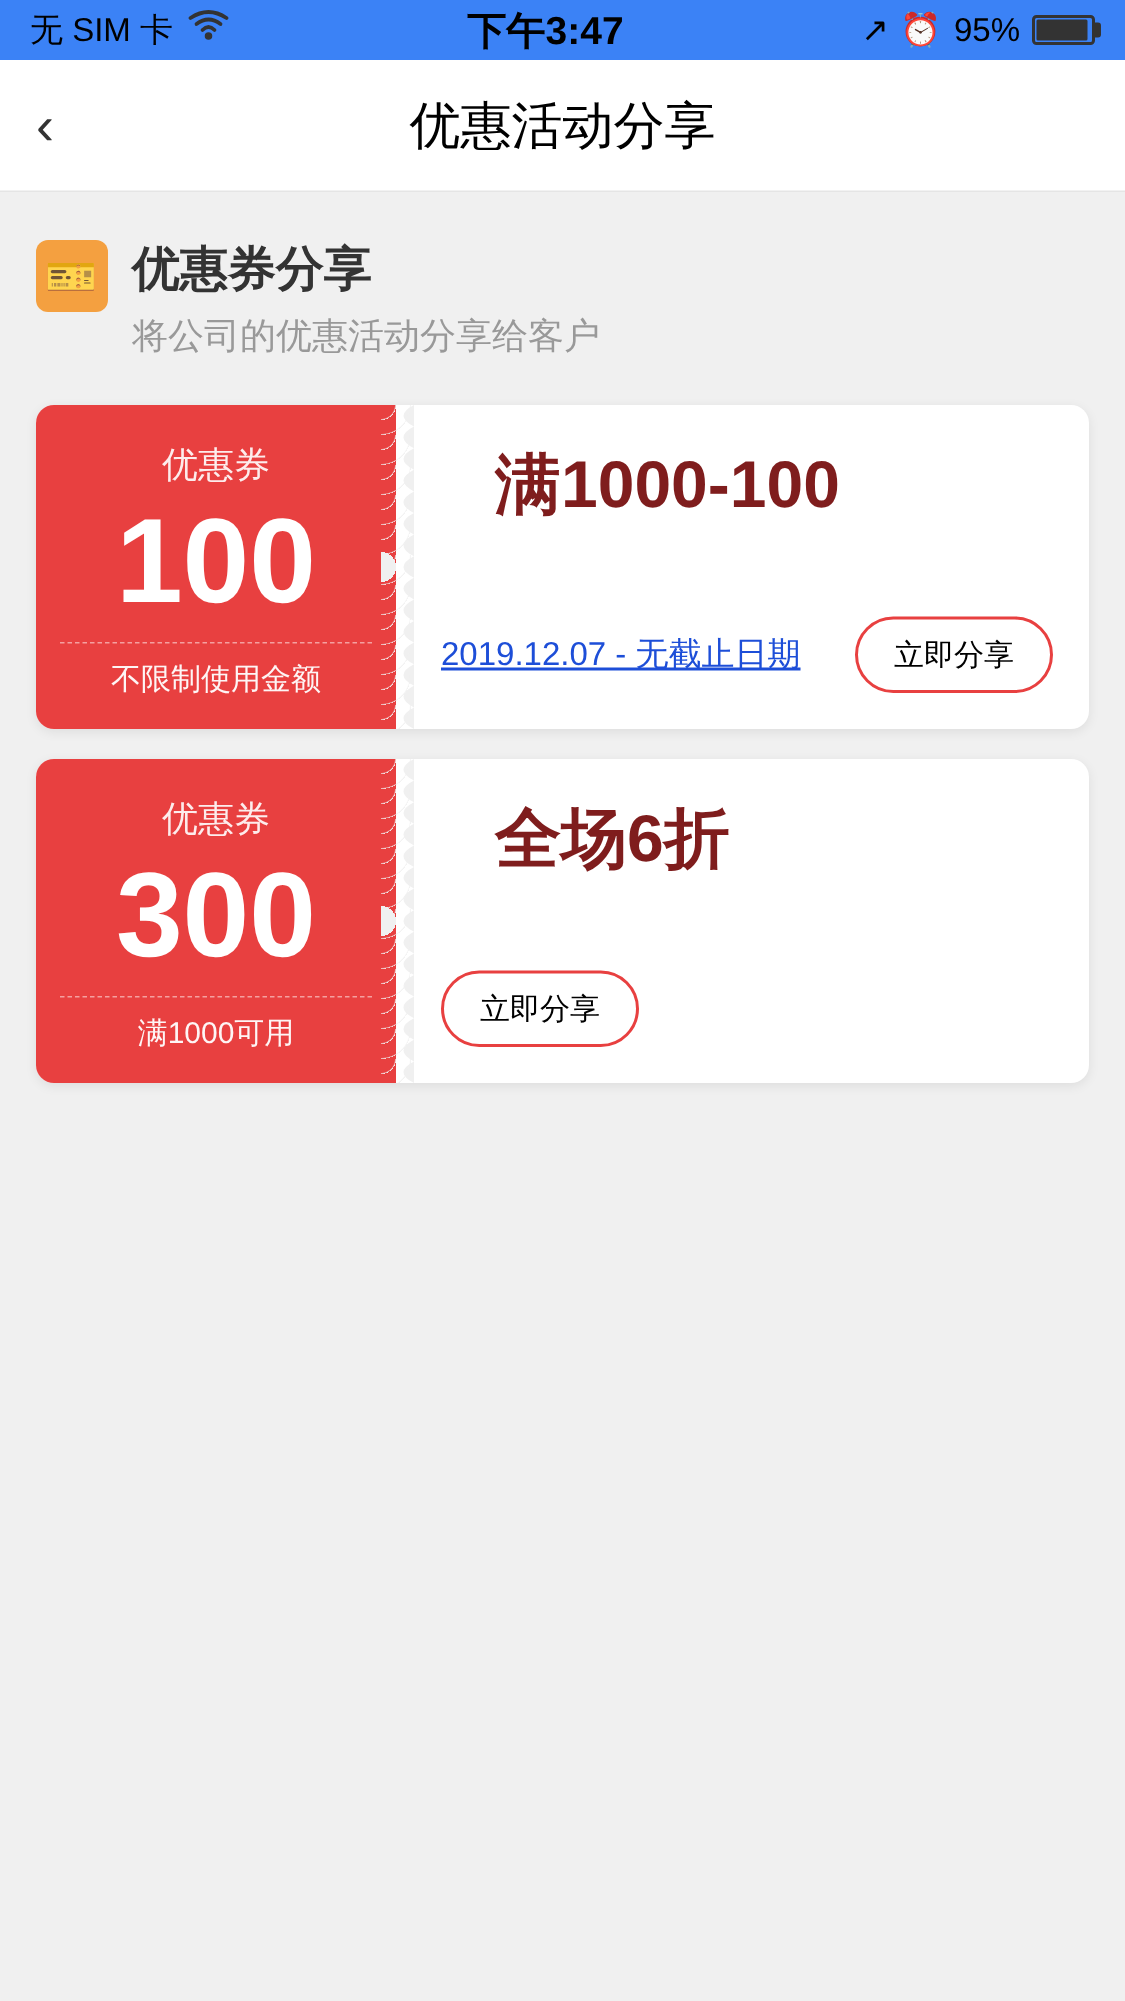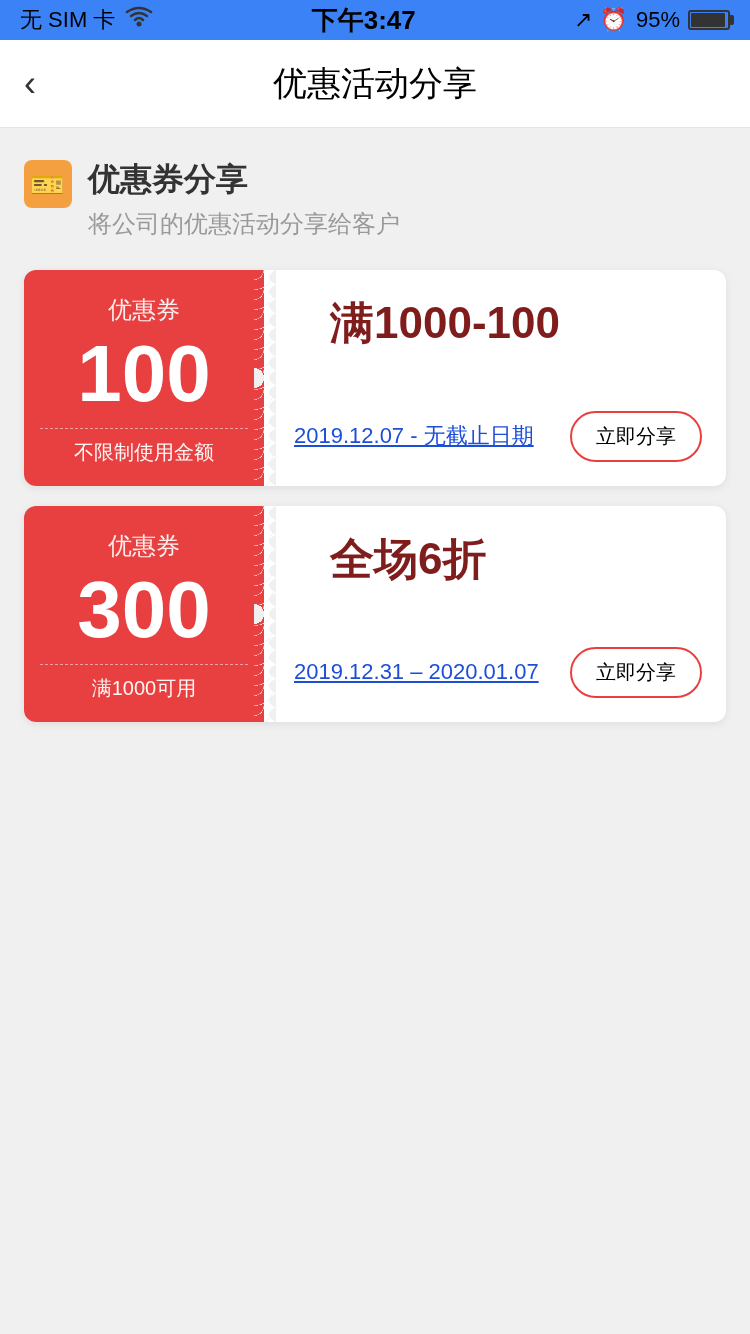--- a/index.html
+++ b/index.html
@@ -313,20 +313,19 @@
       <div class="coupon-amount">300</div>
       <hr class="coupon-divider">
       <div class="coupon-condition">满1000可用</div>
       <svg style="position:absolute;right:-12px;top:0;bottom:0;height:100%;width:14px;" viewBox="0 0 14 300" preserveAspectRatio="none">
         <path d="M14,0 Q0,10 14,20 Q0,30 14,40 Q0,50 14,60 Q0,70 14,80 Q0,90 14,100 Q0,110 14,120 Q0,130 14,140 Q0,150 14,160 Q0,170 14,180 Q0,190 14,200 Q0,210 14,220 Q0,230 14,240 Q0,250 14,260 Q0,270 14,280 Q0,290 14,300 L14,300 Z" fill="#f0f0f0"></path>
       </svg>
     </div>
     <div class="coupon-right">
       <div class="coupon-title">全场6折</div>
       <div class="coupon-footer">
-        <div class="coupon-date">2019.12.31 – 2020.01.07</div>
         <button class="share-btn">立即分享</button>
       </div>
     </div>
   </div>
 </div>
 
 <div class="empty-area"></div>
 
 </body></html>

